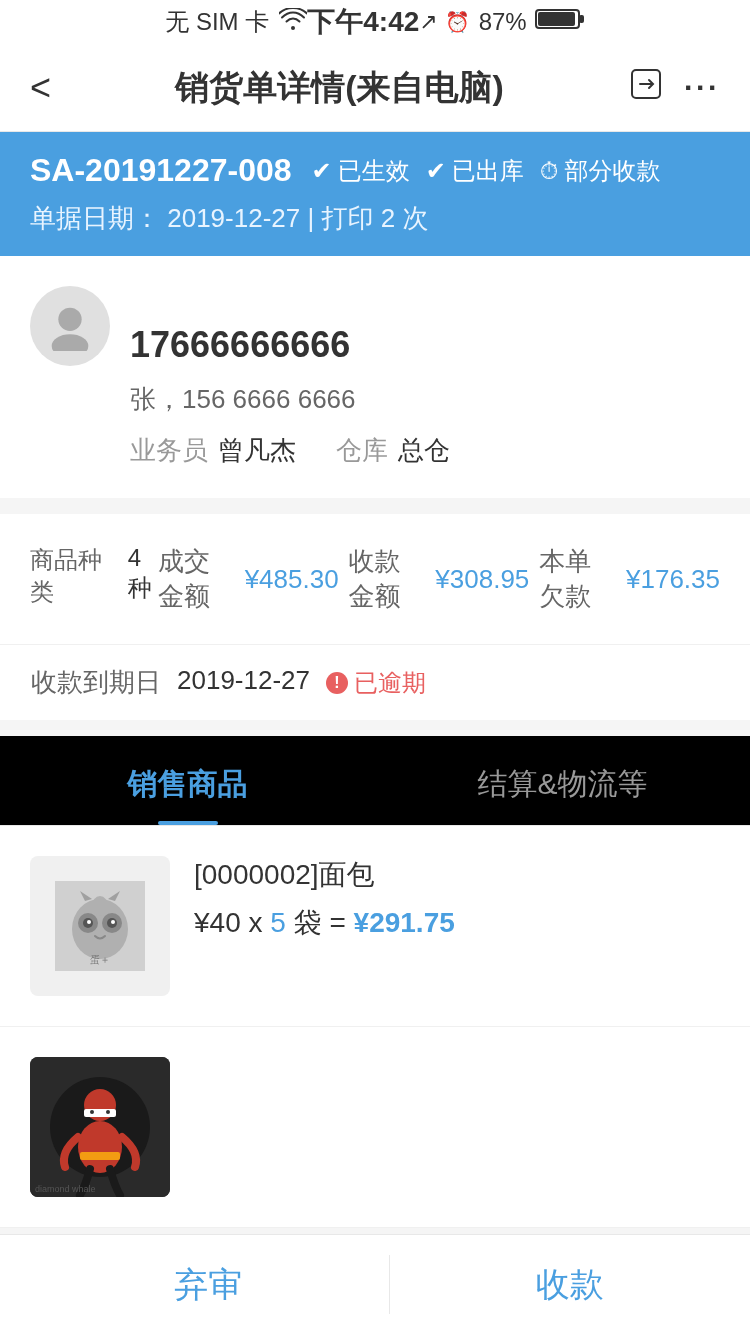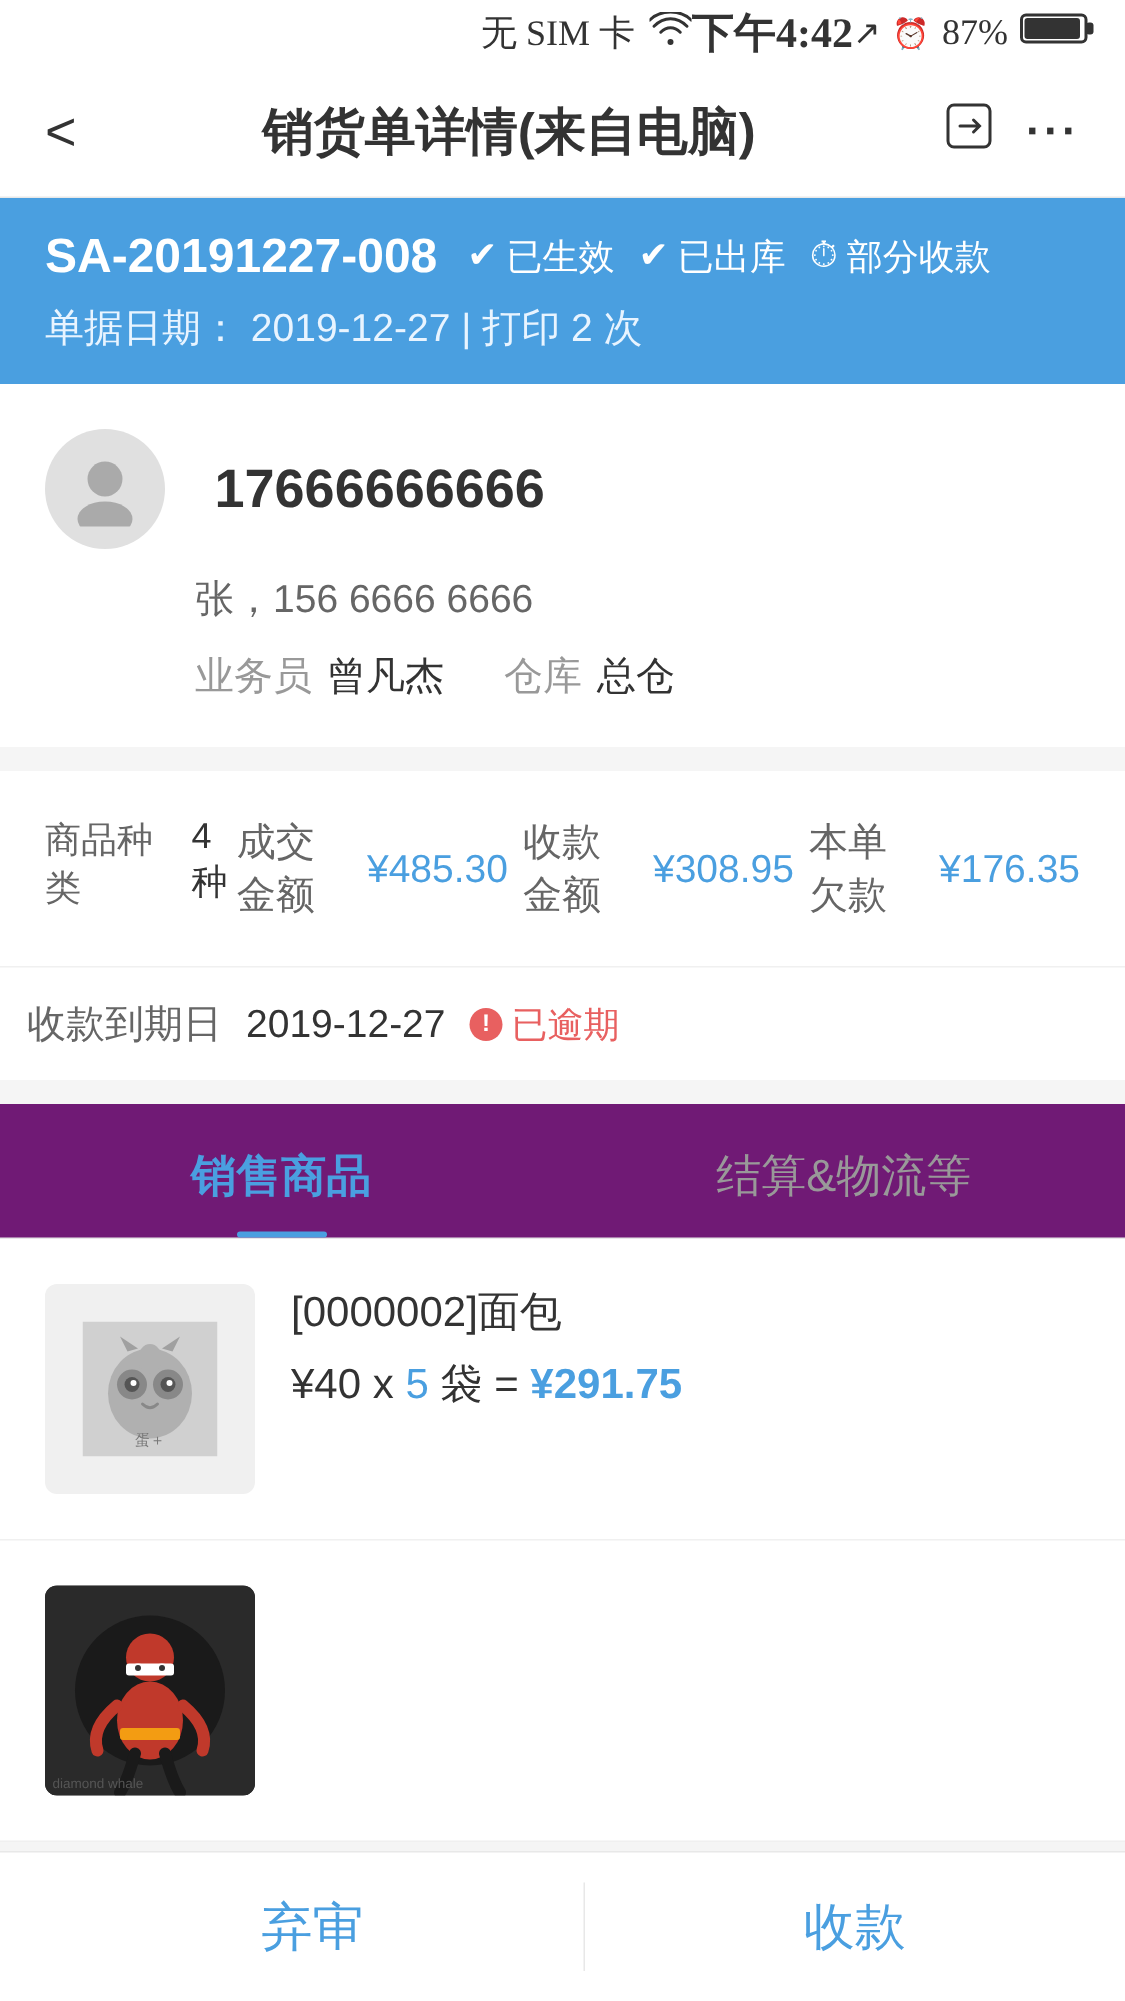--- a/index.html
+++ b/index.html
@@ -12,25 +12,24 @@
       font-size: 28px;
       color: #333;
     }
 
     
     .status-bar {
       height: 44px;
       background: #fff;
       display: flex;
       align-items: center;
-      justify-content: flex-end;
+      justify-content: center;
       padding: 0 20px;
       font-size: 24px;
       font-weight: 500;
-      font-family: Liberation Serif, serif;
     }
     .status-bar-left { display: flex; align-items: center; gap: 10px; }
     .status-bar-center { font-size: 28px; font-weight: 600; }
     .status-bar-right { display: flex; align-items: center; gap: 8px; font-size: 24px; }
 
     
     .nav-bar {
       height: 88px;
       background: #fff;
       display: flex;
@@ -90,22 +89,22 @@
     }
 
     
     .customer-section {
       background: #fff;
       padding: 30px;
       margin-top: 0;
     }
     .customer-row {
       display: flex;
-      align-items: center;
-      gap: 33px;
+      align-items: flex-end;
+      gap: 20px;
       margin-bottom: 16px;
     }
     .avatar {
       width: 80px;
       height: 80px;
       border-radius: 50%;
       background: #e0e0e0;
       display: flex;
       align-items: center;
       justify-content: center;
@@ -171,23 +170,22 @@
       gap: 20px;
       font-size: 26px;
       align-items: center;
     }
     .stat-line-label { color: #666; }
     .stat-line-value { color: #4A9FE0; font-weight: 500; }
 
     
     .overdue-section {
       background: #fff;
-      padding: 20px 18px;
-      display: flex;
-      align-items: center;
+      padding: 20px 31px;
+      display: flex;
       gap: 16px;
       font-size: 26px;
       color: #666;
       border-top: 1px solid #f0f0f0;
     }
     .overdue-date { color: #333; }
     .overdue-badge {
       display: flex;
       align-items: center;
       gap: 6px;
@@ -200,21 +198,21 @@
       background: #E86060;
       border-radius: 50%;
       display: flex;
       align-items: center;
       justify-content: center;
       color: #fff;
       font-size: 16px;
       font-weight: 700;
     }
     .tabs-bar {
-      background: #701a75;
+      background: #000000;
       display: flex;
       border-bottom: 1px solid #e8e8e8;
     }
     .tab-item {
       flex: 1;
       text-align: center;
       padding: 28px 0 20px;
       font-size: 30px;
       color: #999;
       position: relative;

